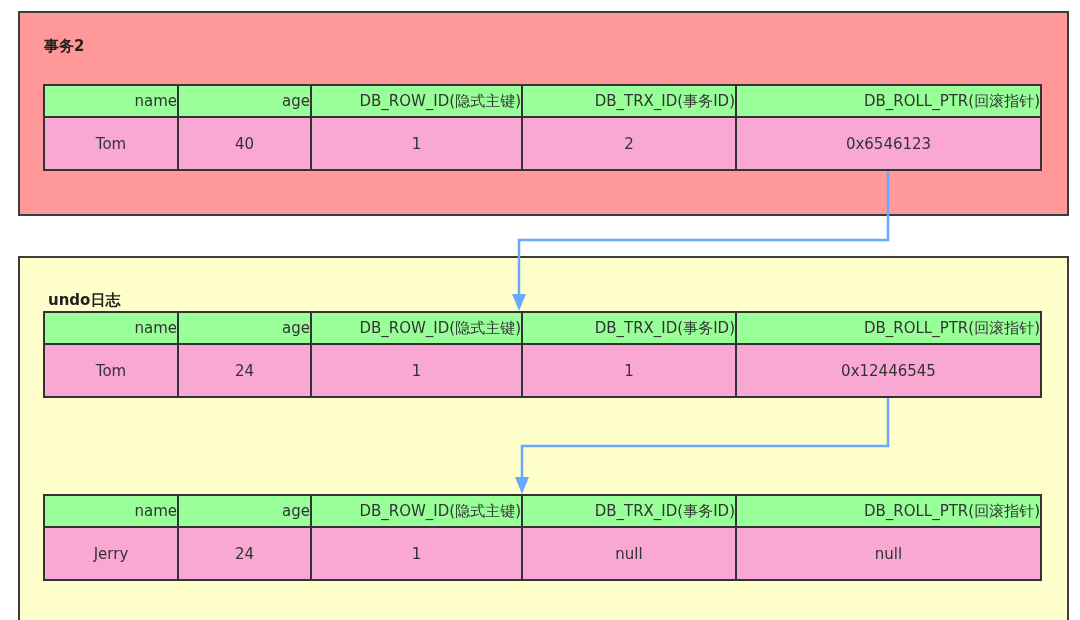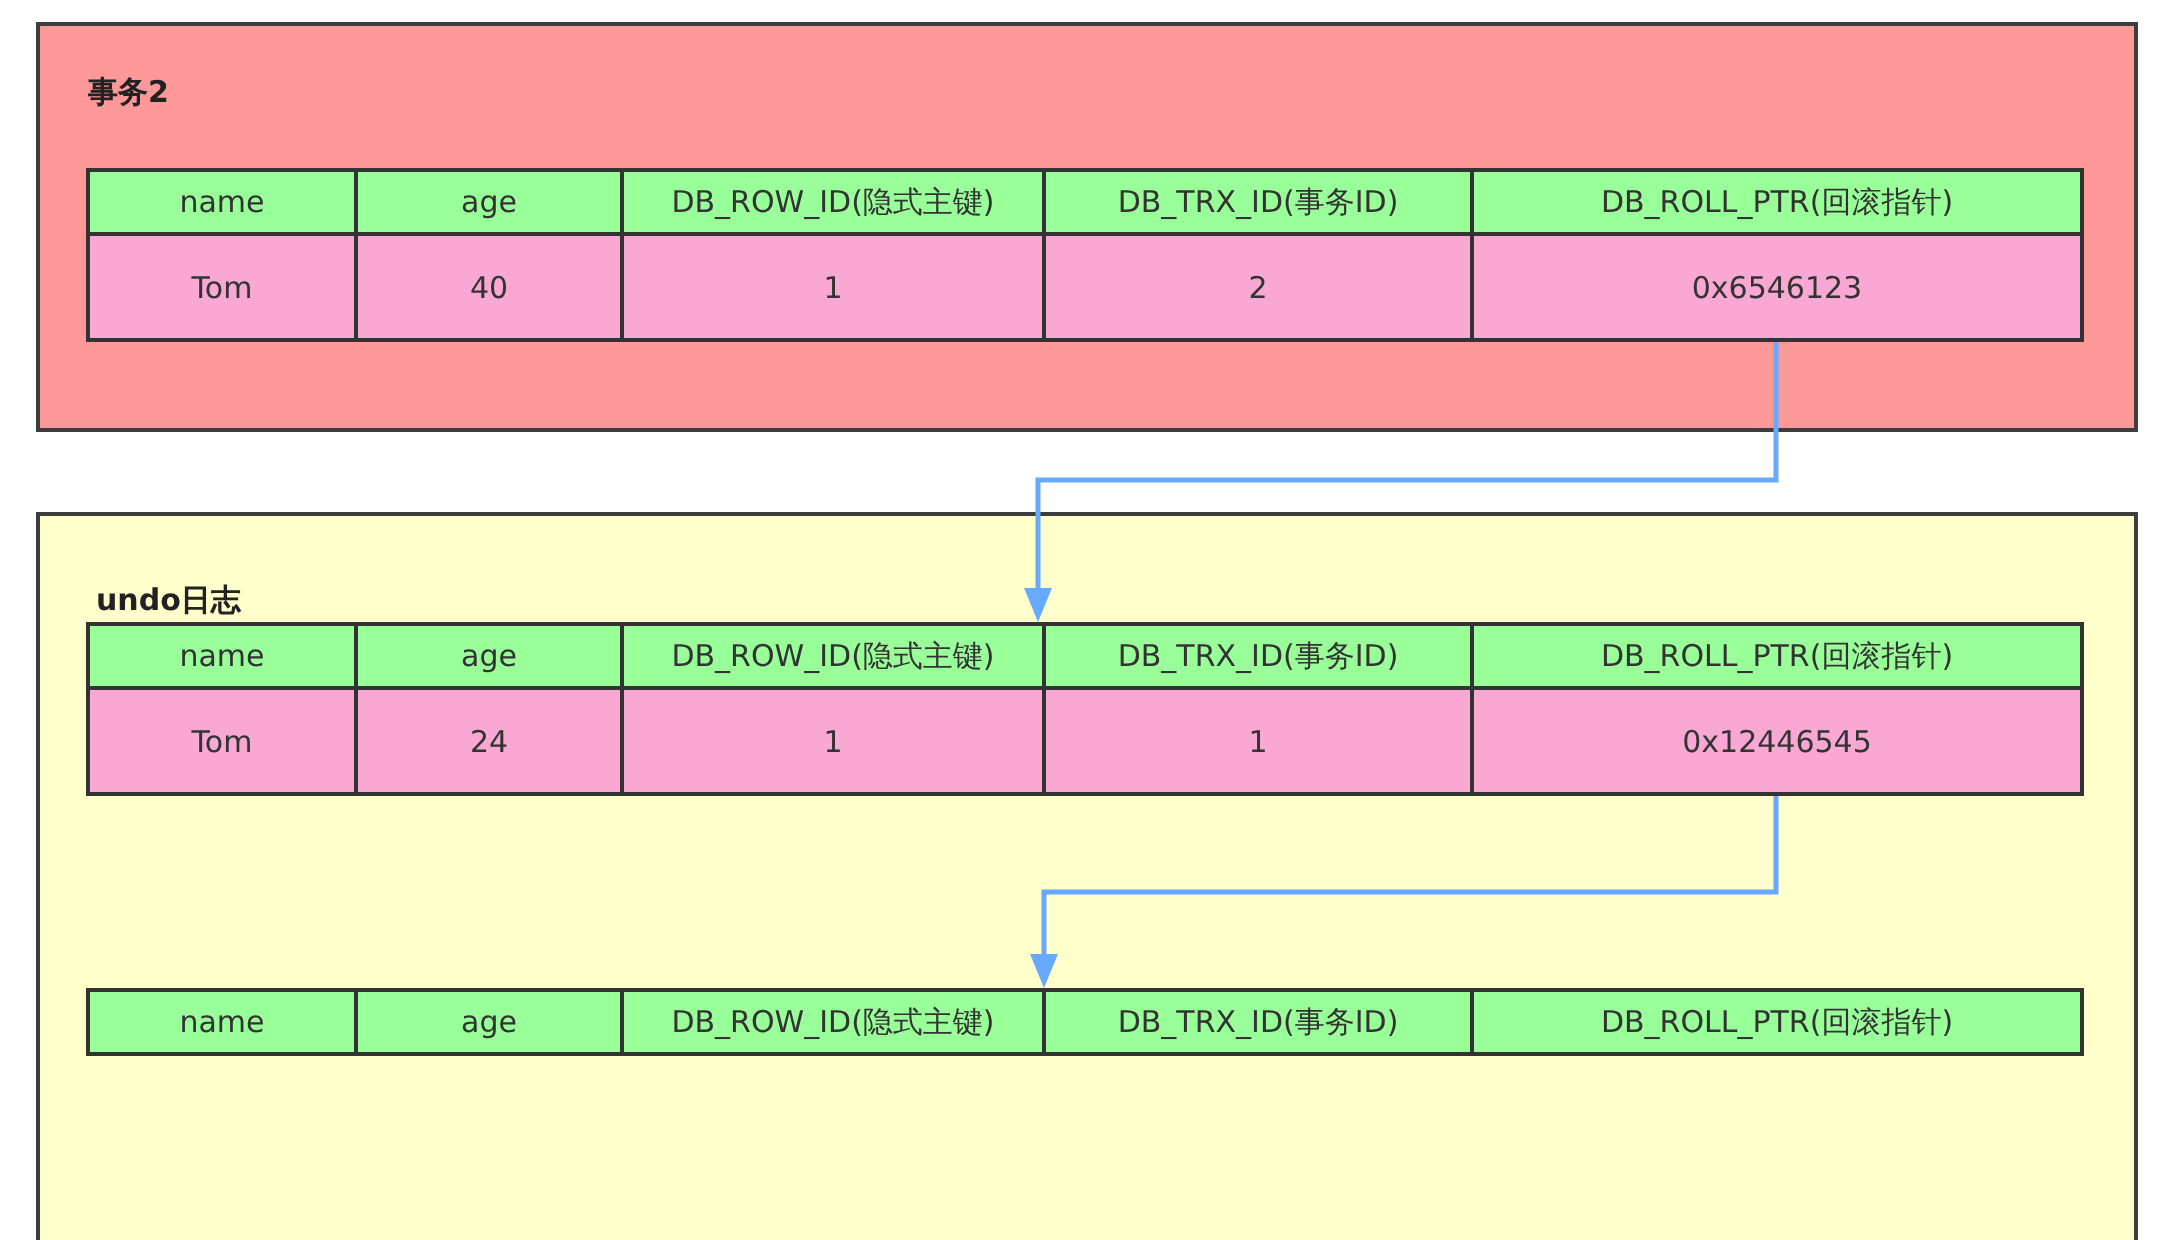--- a/index.html
+++ b/index.html
@@ -5,21 +5,21 @@
   html, body { margin:0; padding:0; }
   body { width:1080px; height:620px; background:#ffffff; position:relative; overflow:hidden;
          font-family:"DejaVu Sans","Liberation Sans",sans-serif; }
   .box { position:absolute; box-sizing:border-box; border:2px solid #3d3d3d; }
   .box-red { left:18px; top:11px; width:1051px; height:205px; background:#ff9999; }
   .box-yellow { left:18px; top:256px; width:1051px; height:380px; background:#ffffcc; }
   .box-title { position:absolute; font-weight:bold; font-size:15px; color:#222; }
   table.dt { position:absolute; left:43px; border-collapse:collapse; table-layout:fixed; }
   table.dt td, table.dt th { border:2px solid #333; text-align:center; color:#333;
          font-size:15px; font-weight:normal; padding:0; white-space:nowrap; overflow:hidden; }
-  table.dt th { background:#99ff99; height:30px; }
+  table.dt th { background:#99ff99; height:30px;text-align:right; }
   table.dt td { background:#f9a8d4; height:51px; }
   svg.arrows { position:absolute; left:0; top:0; pointer-events:none; }
 </style>
 </head>
 <body>
 
 <div class="box box-red">
   <div class="box-title" style="left:24px; top:4px;margin-top:20px;">事务2</div>
 </div>
 
@@ -88,20 +88,27 @@
       <col style="width:305px">
     </colgroup>
   <tbody>
       <tr>
     <th>name</th>
     <th>age</th>
     <th>DB_ROW_ID(隐式主键)</th>
     <th>DB_TRX_ID(事务ID)</th>
     <th>DB_ROLL_PTR(回滚指针)</th>
   </tr>
+  <tr>
+    <td>Jerry</td>
+    <td>24</td>
+    <td>1</td>
+    <td>null</td>
+    <td>null</td>
+  </tr>
 </tbody>
   </table>
 
 <svg class="arrows" width="1080" height="620">
   <g>
     <polyline points="888,171 888,240 519,240 519,298" fill="none" stroke="#66aaff" stroke-width="2.5"></polyline>
     <polygon points="512,294 526,294 519,311" fill="#66aaff"></polygon>
   </g>
   <g>
     <polyline points="888,398 888,446 522,446 522,481" fill="none" stroke="#66aaff" stroke-width="2.5"></polyline>

